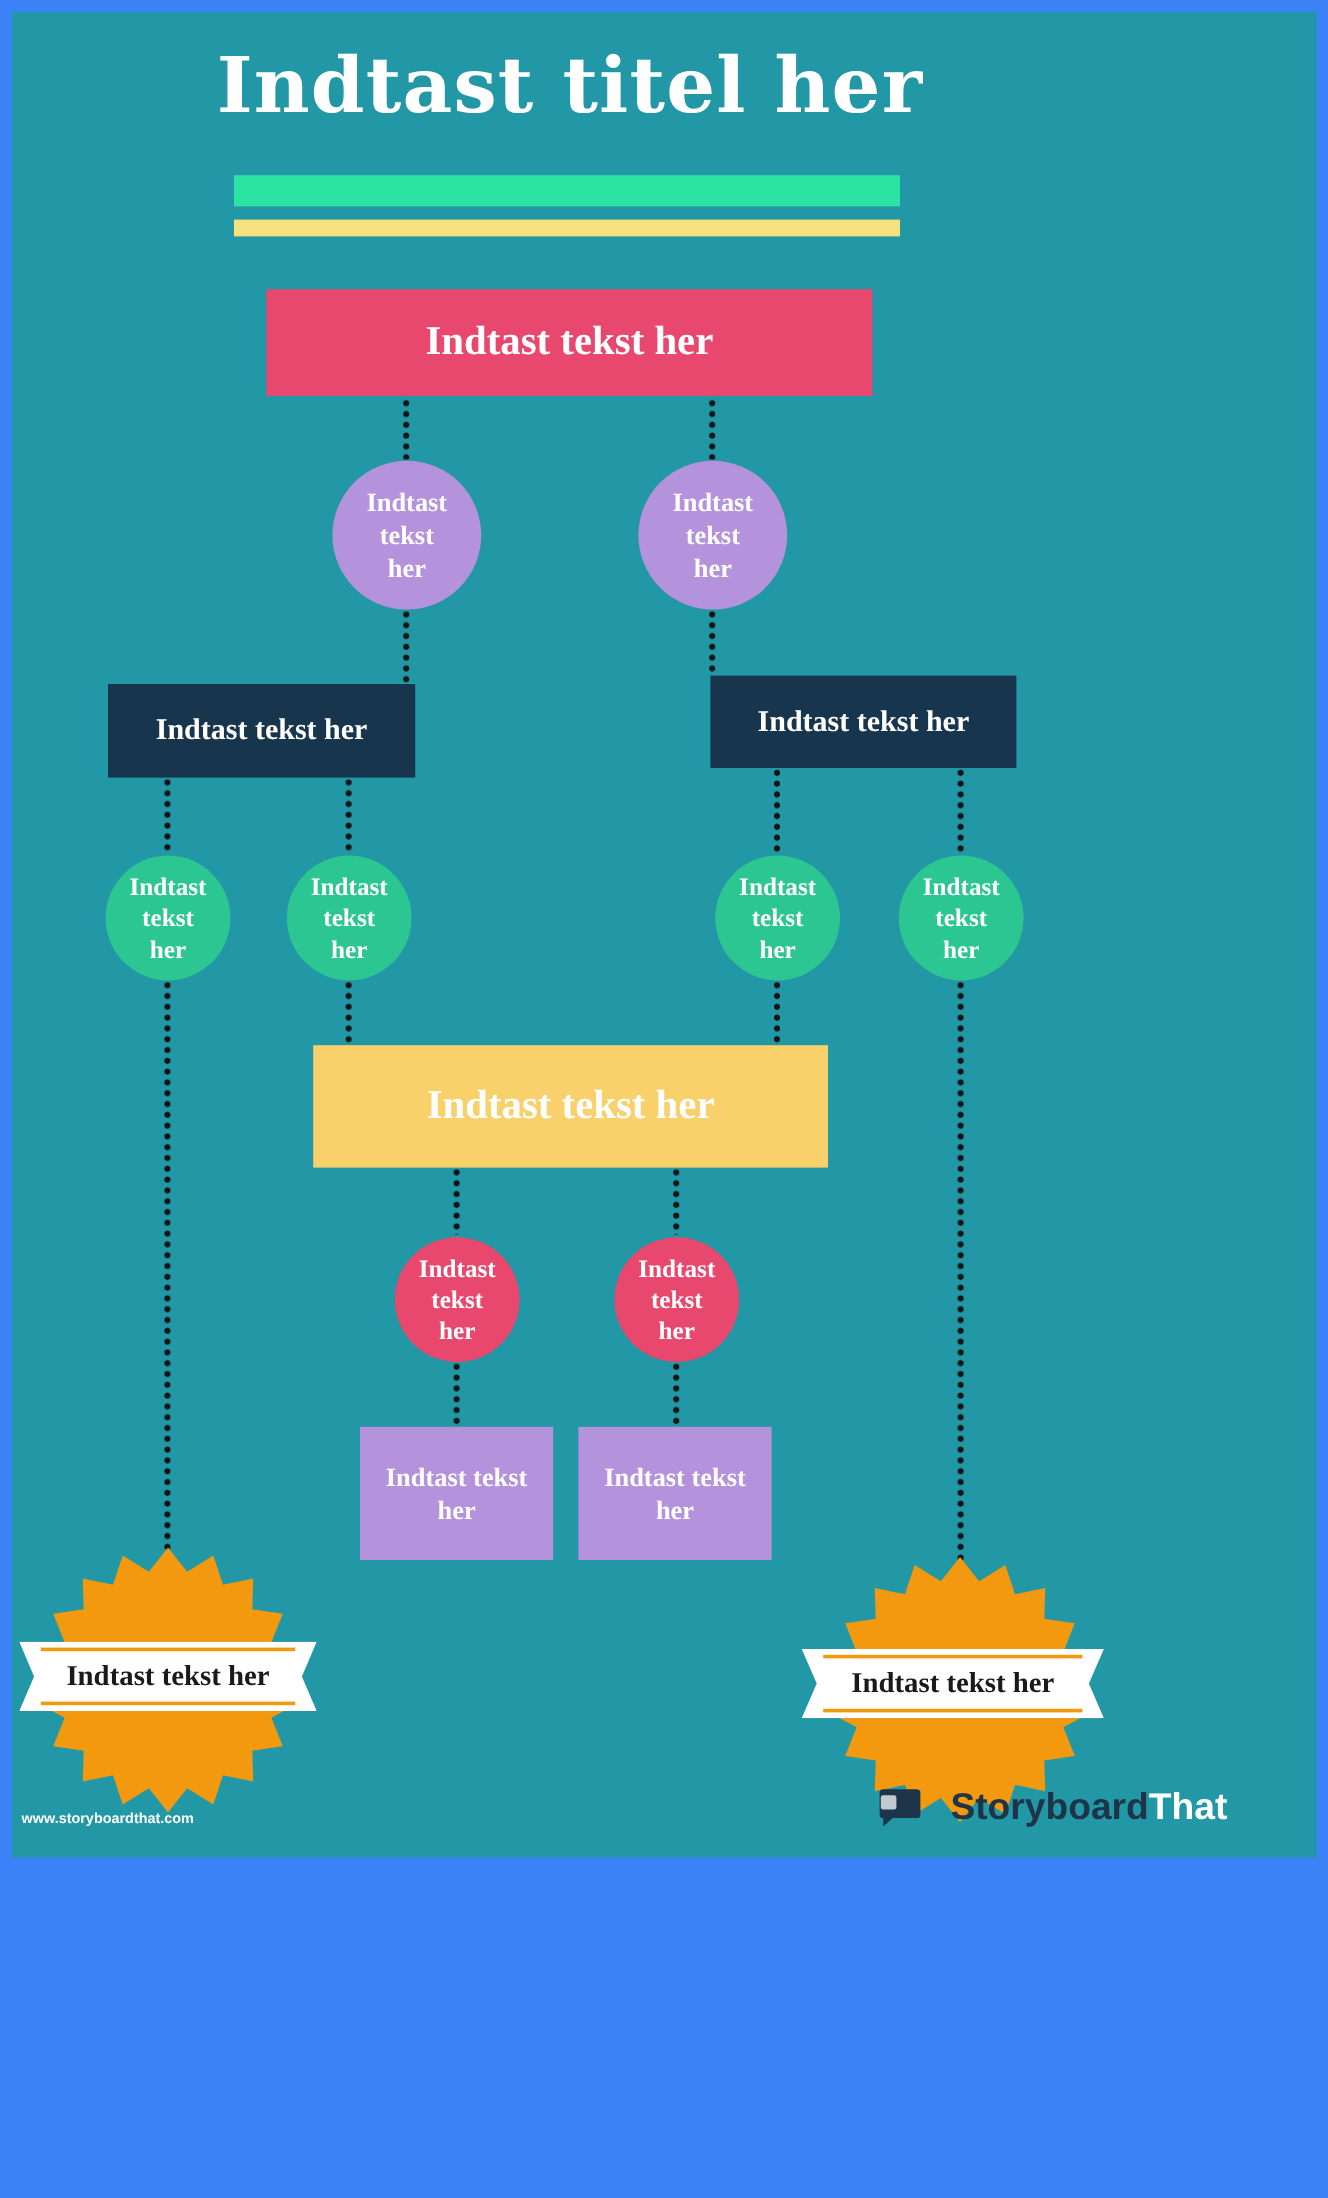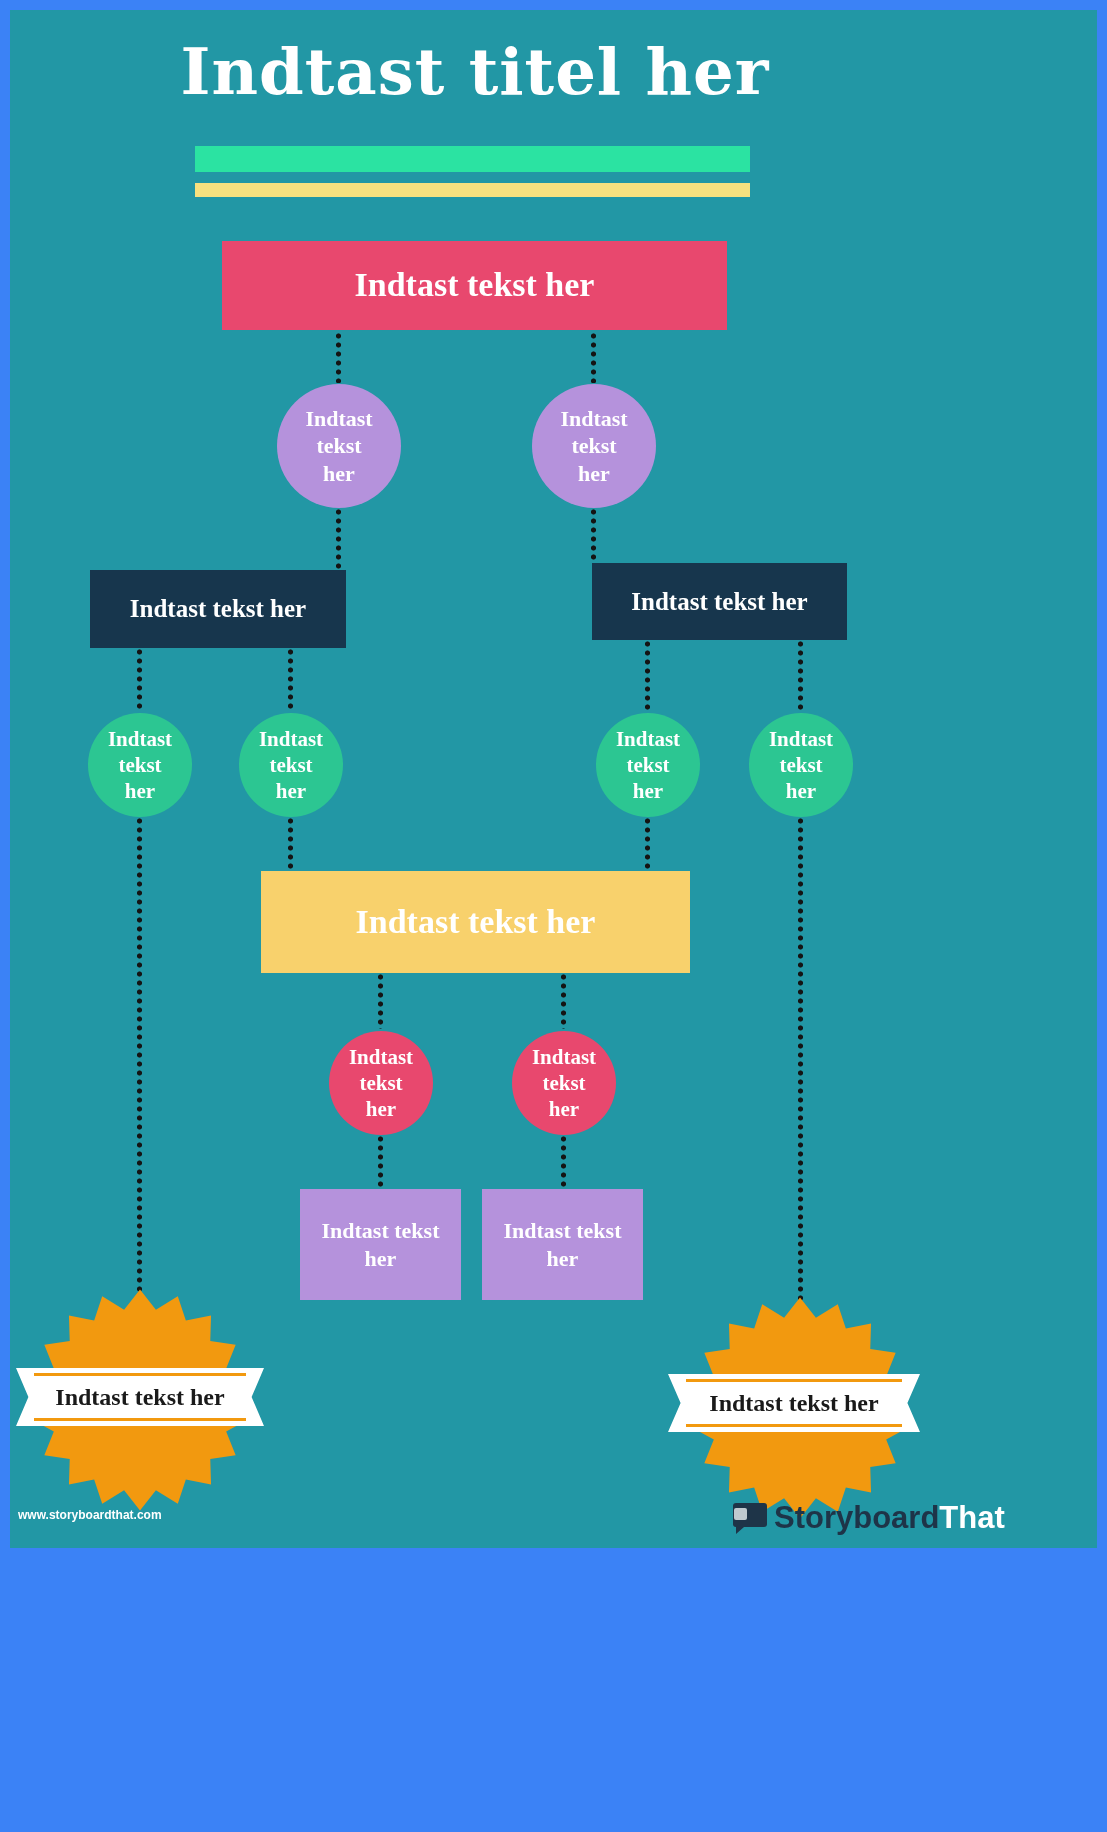--- a/index.html
+++ b/index.html
@@ -69,23 +69,23 @@
     color:#1A1A1A;font-weight:bold;font-size:24px;
   }
   
   .website{
     left:18px;top:1508px;
     font-family:"Liberation Sans", sans-serif;
     font-weight:bold;font-size:12px;color:#fff;
   }
   .logo{
     left:728px;top:1488px;width:362px;
-    display:flex;align-items:center;gap:6px;
+    display:flex;align-items:center;gap:24px;
     font-family:"Liberation Sans", sans-serif;
-    font-weight:600;font-size:31px;margin-top:12px;
+    font-weight:600;font-size:31px;
   }
   .logo .part1{color:#1E3448;}
   .logo .part2{color:#fff;}
 </style>
 </head>
 <body>
 
 <div id="canvas">
   <div id="teal"></div>
 

